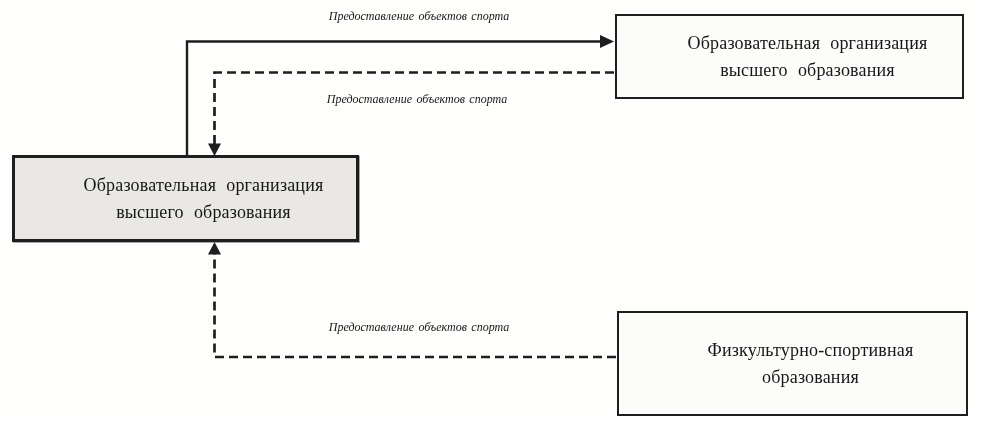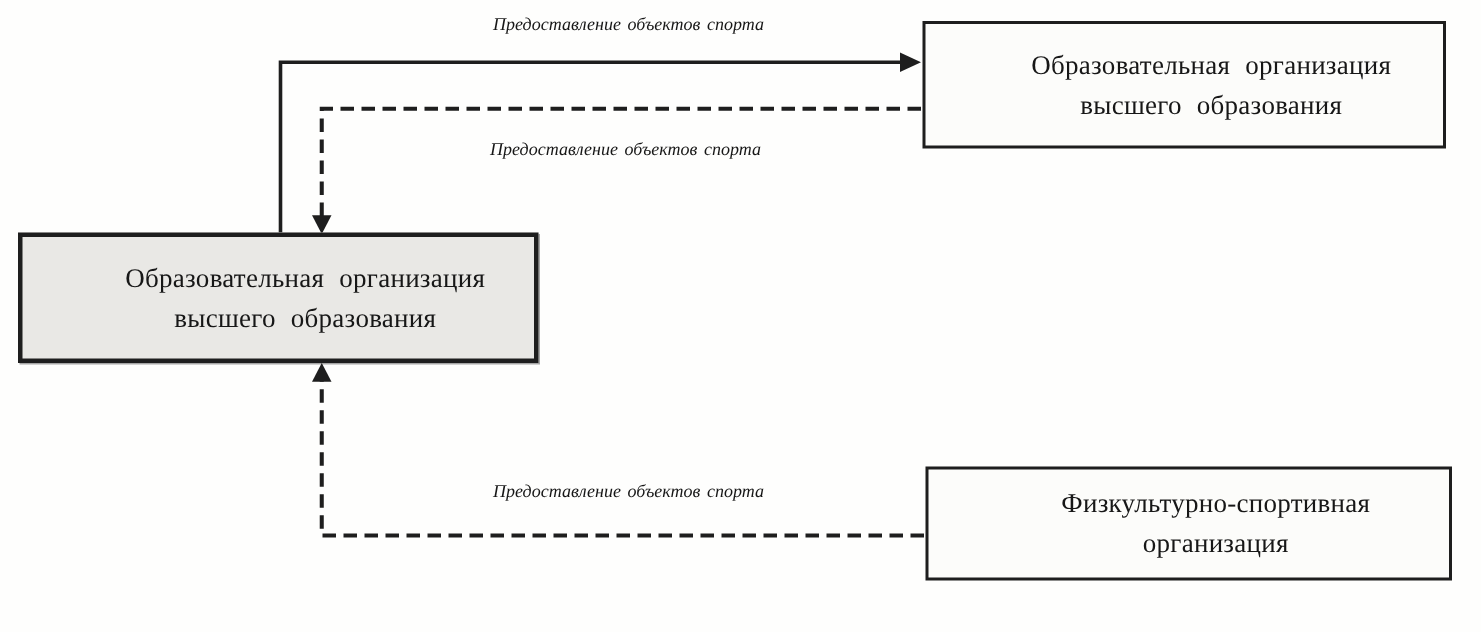--- a/index.html
+++ b/index.html
@@ -60,21 +60,21 @@
     box-shadow: 1px 1px 0 rgba(0,0,0,0.35);
   }
   .node-right-top {
     left: 615px; top: 14px;
     width: 349px; height: 85px;
     background: var(--right-box-fill);
     border: 2.5px solid var(--border);
   }
   .node-right-bottom {
     left: 617px; top: 311px;
-    width: 351px; height: 76px;
+    width: 351px; height: 105px;
     background: var(--right-box-fill);
     border: 2.5px solid var(--border);
   }
   .node-line { display: block; }
   .edge-label {
     position: absolute;
     transform: translateX(-50%);
     font-style: italic;
     font-size: 12px;
     white-space: nowrap;
@@ -110,21 +110,21 @@
     <span class="node-line">высшего образования</span>
   </div>
 
   <div class="node node-right-top">
     <span class="node-line">Образовательная организация</span>
     <span class="node-line">высшего образования</span>
   </div>
 
   <div class="node node-right-bottom">
     <span class="node-line">Физкультурно-спортивная</span>
-    <span class="node-line">организация</span>
+    <span class="node-line">образования</span>
   </div>
 
   <div class="edge-label edge-label-top">Предоставление объектов спорта</div>
 
   <div class="edge-label edge-label-middle">Предоставление объектов спорта</div>
 
   <div class="edge-label edge-label-bottom">Предоставление объектов спорта</div>
 
 </div>
 

